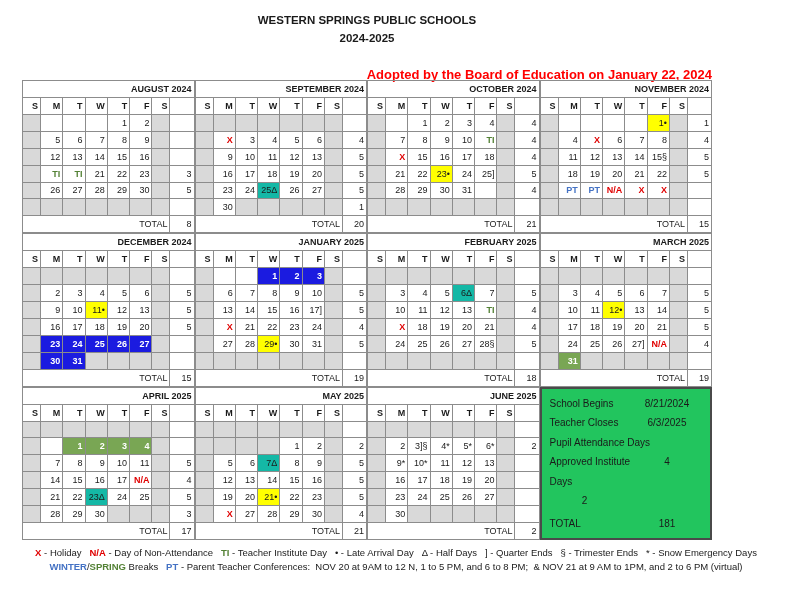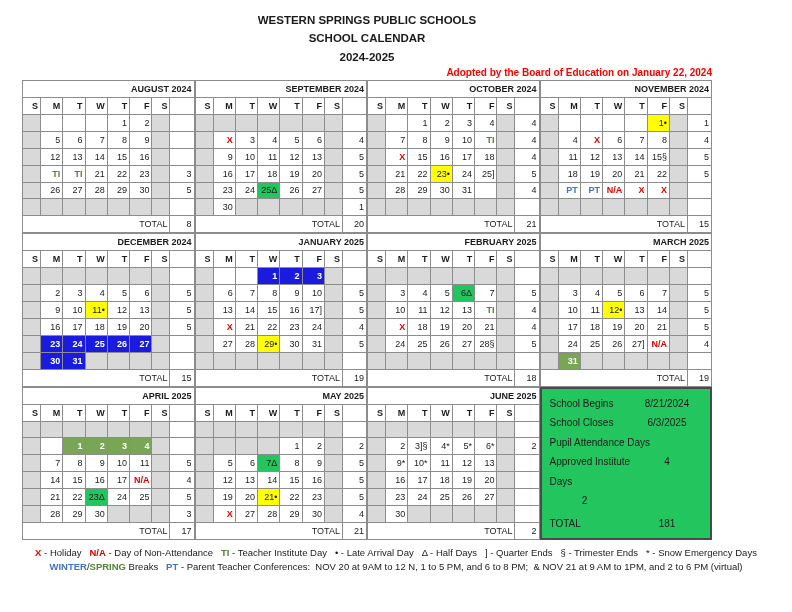--- a/index.html
+++ b/index.html
@@ -3,56 +3,55 @@
 <meta charset="utf-8">
 <style>
   html,body{margin:0;padding:0;}
   body{
     width:792px;height:612px;background:#ffffff;position:relative;
     font-family:"Liberation Sans",sans-serif;color:#1a1a1a;
   }
   .page-header{position:absolute;top:11px;left:22px;width:690px;text-align:center;
     font-weight:bold;font-size:11.5px;line-height:1.6;}
   .adopted{position:absolute;top:67px;left:22px;width:690px;text-align:right;
-    color:#ff0000;font-weight:bold;font-size:10px;}
+    color:#ff0000;font-weight:bold;font-size:13px;}
   #calendar-grid{position:absolute;top:80px;left:22px;width:690px;height:460px;
     display:grid;grid-template-columns:repeat(4,1fr);grid-template-rows:repeat(3,1fr);}
   table.month{width:100%;height:100%;border-collapse:collapse;table-layout:fixed;
     border:1px solid #701a75;}
   table.month td{border:1px solid #8c8c8c;font-size:9px;padding:0 2px 0 0;
     text-align:right;overflow:hidden;white-space:nowrap;height:15px;}
   td.mtitle{text-align:center;font-weight:bold;font-size:11px;height:16px;padding:0;}
   td.dh{text-align:center;font-weight:bold;font-size:9.5px;height:12px;padding:0;}
   td.cnt{text-align:center;padding:0;}
   td.tot{font-size:9.5px;height:15px;}
   .g{background:#d9d9d9;}
   .y{background:#ffff00;}
   .b{background:#1b1be0;color:#fff;font-weight:bold;text-align:center;padding:0;}
   .gn{background:#79a654;color:#fff;font-weight:bold;text-align:center;padding:0;}
-  .lv{background:#22c55e;}
+  .lv{background:#14b8a6;}
   .rd{color:#e00000;font-weight:bold;}
   .grt{color:#538135;font-weight:bold;}
   .blt{color:#4472c4;font-weight:bold;}
   .ctr{text-align:center;padding:0;}
   .bold{font-weight:bold;}
   .summary{border:2px solid #4a4a4a;padding:5px 8px 6px 8px;display:flex;
     flex-direction:column;font-size:10px;background:#22c55e;}
   .summary .srow{display:flex;justify-content:space-between;line-height:1.95;}
   .summary .sval{text-align:center;min-width:70px;}
   .summary .stotal{margin-top:auto;display:flex;justify-content:space-between;line-height:1.6;}
   .legend{position:absolute;top:546px;left:0;width:792px;font-size:9.5px;line-height:1.5;}
   .legend .lc{text-align:center;white-space:pre-wrap;}
   .legend .ll{margin-left:30px;white-space:pre-wrap;}
 </style>
 </head>
 <body>
 
 <div class="page-header">
   <div>WESTERN SPRINGS PUBLIC SCHOOLS</div>
-  <div>SCHOOL CALENDAR</div>
   <div>2024-2025</div>
 </div>
 <div class="adopted">Adopted by the Board of Education on January 22, 2024</div>
 
 <div id="calendar-grid">
 
 <table class="month">
       <colgroup>
         <col style="width:10.5%">
         <col style="width:13%">
@@ -1052,21 +1051,21 @@
           <td class="tot cnt">2</td>
         </tr>
       </tbody>
     </table>
     <div class="summary" id="summary-box">
     <div class="srow">
       <span>School Begins</span>
       <span class="sval">8/21/2024</span>
     </div>
     <div class="srow">
-      <span>School Closes</span>
+      <span>Teacher Closes</span>
       <span class="sval">6/3/2025</span>
     </div>
     <div class="srow">
       <span>Pupil Attendance Days</span>
     </div>
     <div class="srow">
       <span>Approved Institute Days</span>
       <span class="sval">4</span>
     </div>
     <div class="srow">

